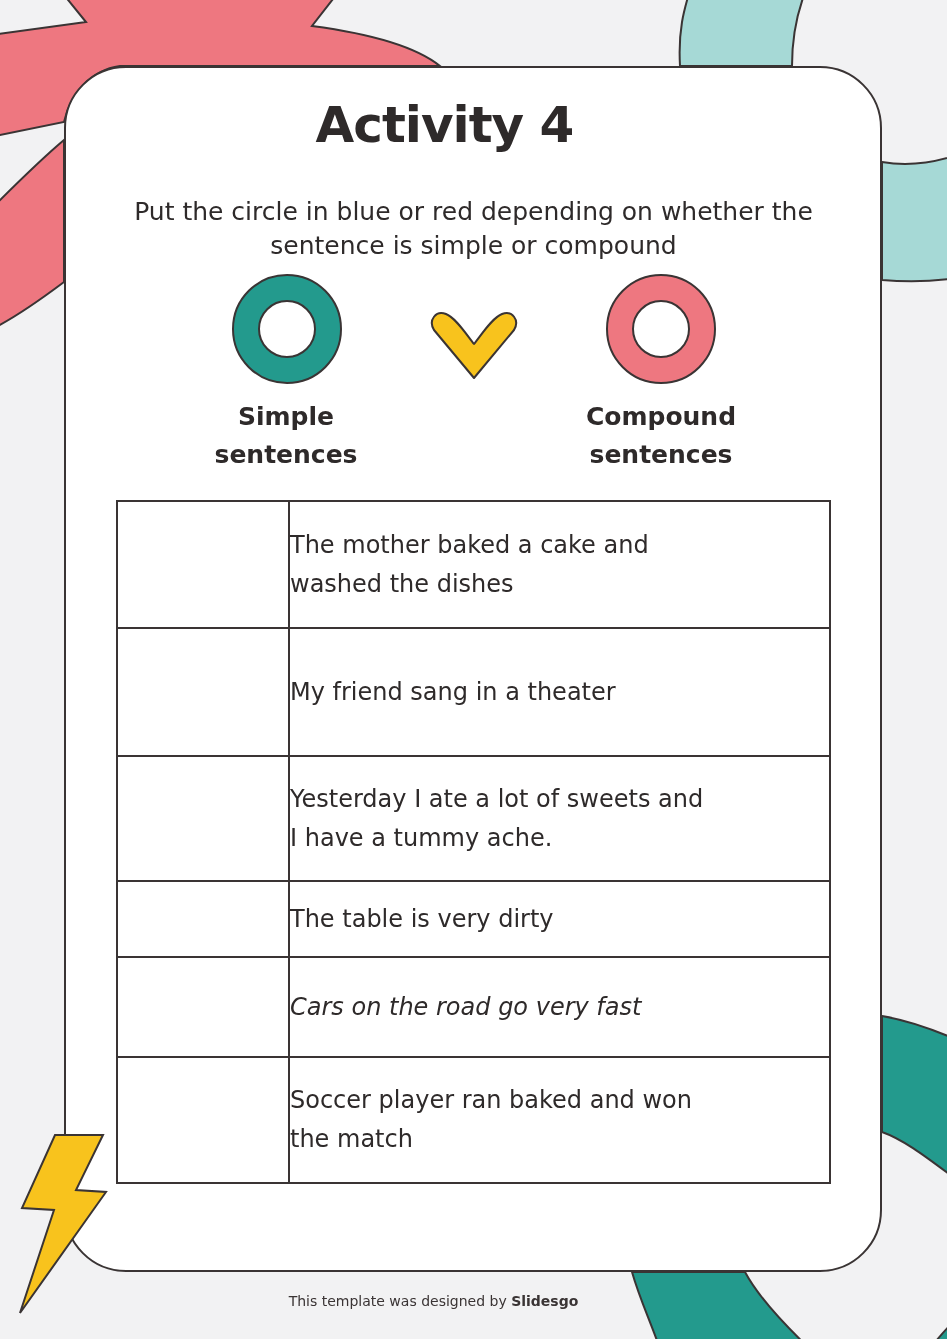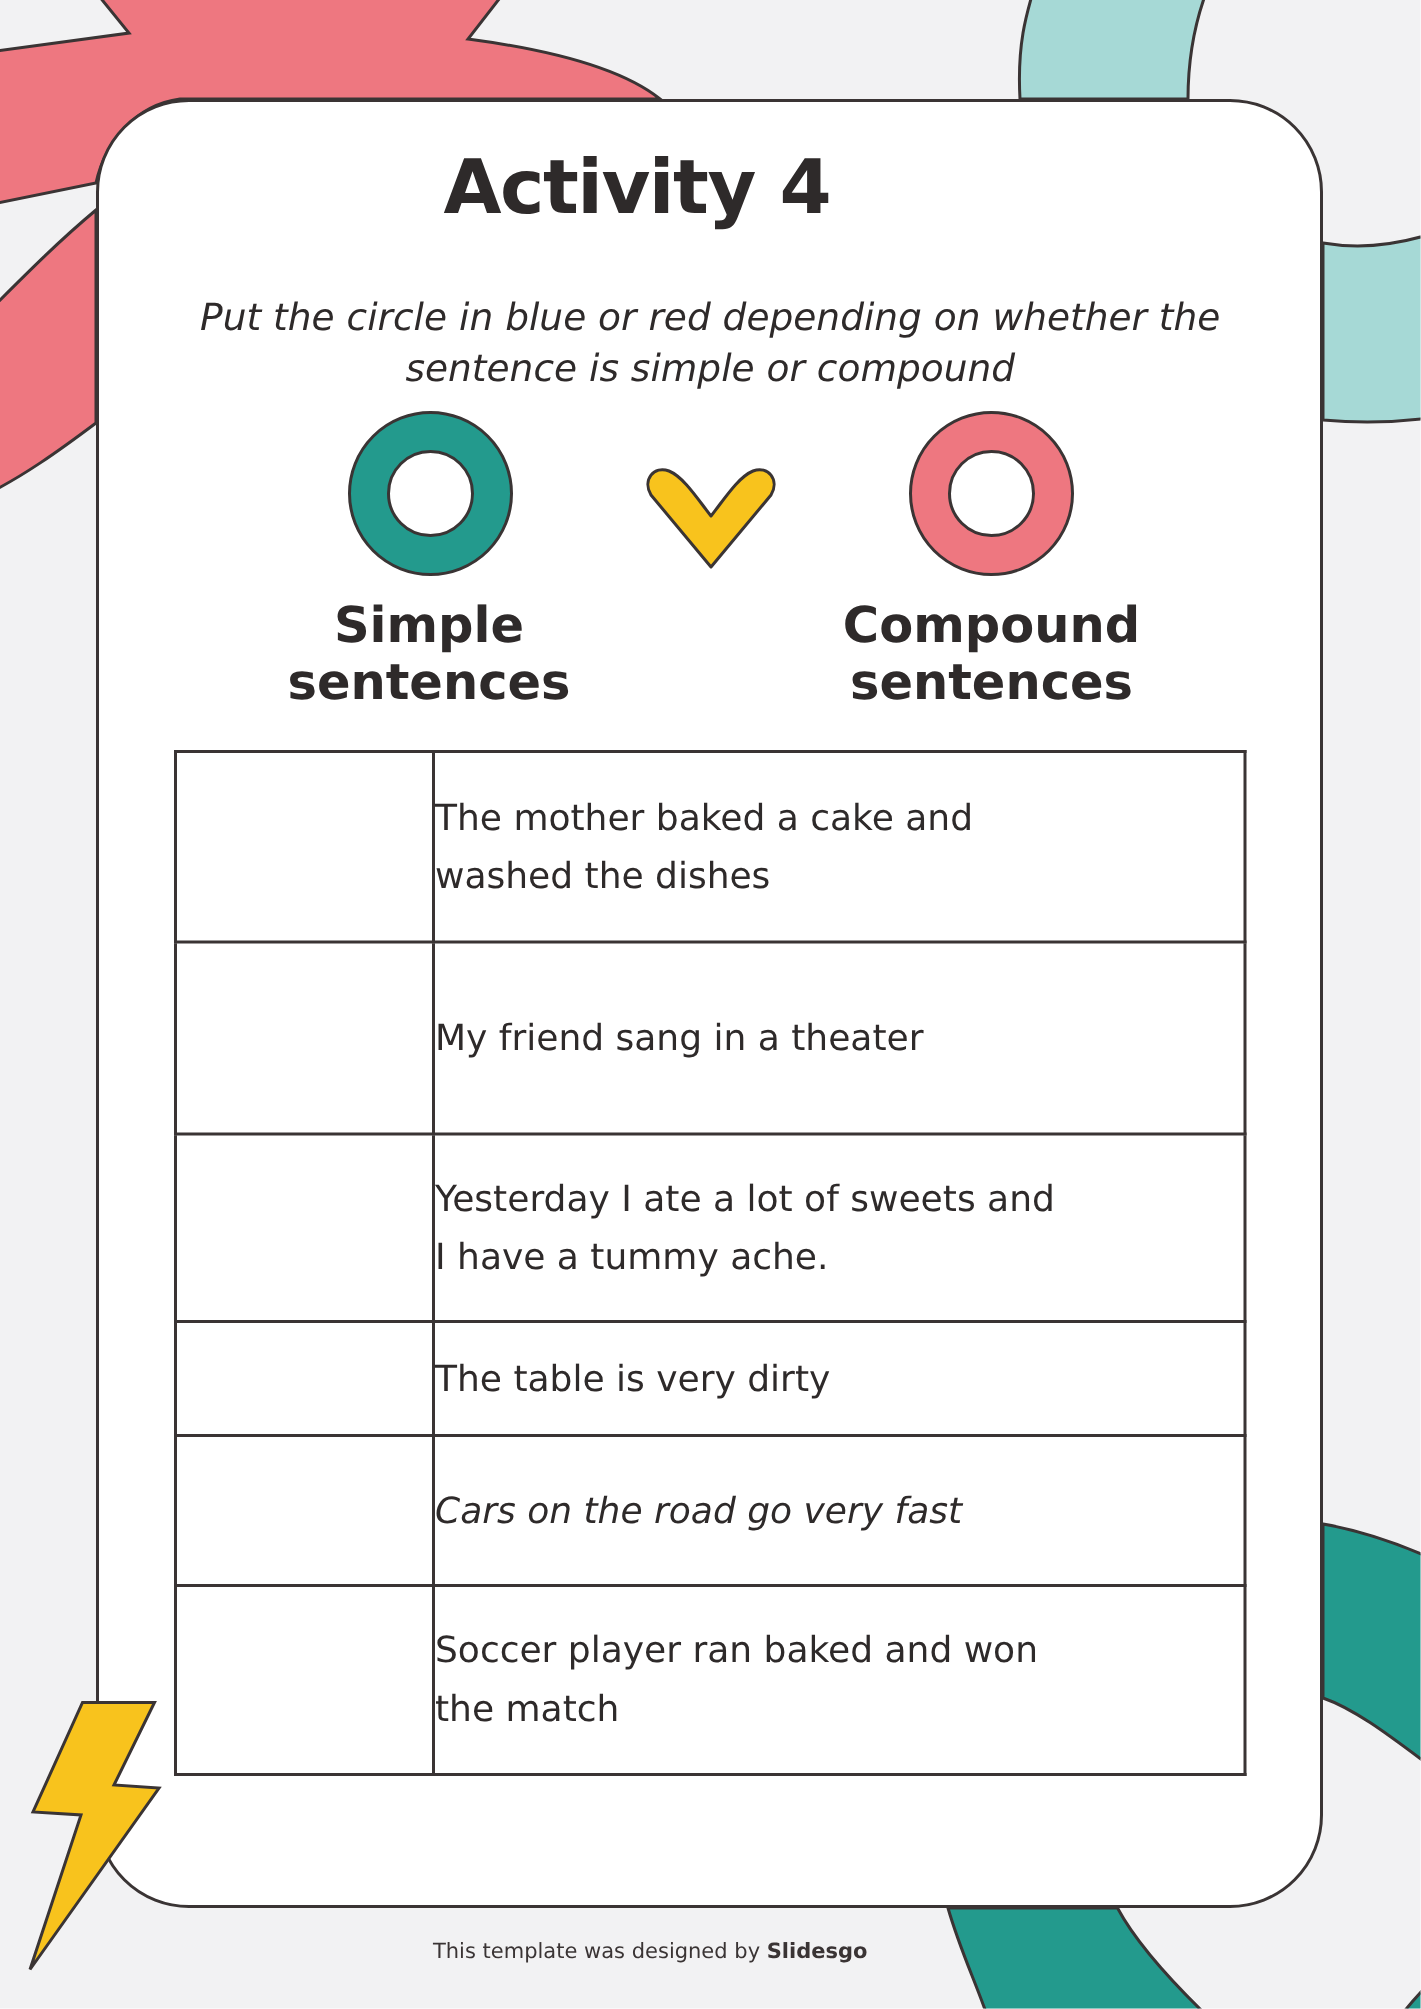--- a/index.html
+++ b/index.html
@@ -11,31 +11,31 @@
     }
     .deco { position: absolute; left: 0; top: 0; width: 947px; height: 1339px; }
     .card {
       position: absolute; left: 64px; top: 66px; width: 818px; height: 1206px;
       background: #ffffff; border: 2px solid #3a3434; border-radius: 62px;
       box-sizing: border-box;
     }
     .title {
       position: absolute; left: 0; top: 96px; width: 849px; text-align: center;
       font-family: "DejaVu Sans", sans-serif; font-weight: bold;
-      font-size: 50px; letter-spacing: -1px; color: #2e2a2a;
+      font-size: 50px; letter-spacing: -1px; color: #2e2a2a; padding-left: 20px;
     }
     .instructions {
       position: absolute; left: 120px; top: 195px; width: 707px; text-align: center;
-      font-family: "DejaVu Sans", sans-serif; font-size: 25px; line-height: 34px; color: #2e2a2a; font-style: italic;
+      font-family: "DejaVu Sans", sans-serif; font-size: 25px; line-height: 34px; color: #2e2a2a;
     }
     .legend-icon { position: absolute; }
     .legend-label {
       position: absolute; text-align: center;
       font-family: "DejaVu Sans", sans-serif; font-weight: bold;
-      font-size: 33px; line-height: 38px; color: #2e2a2a;
+      font-size: 25px; line-height: 38px; color: #2e2a2a;
     }
     table.sentences {
       position: absolute; left: 116px; top: 500px; width: 715px;
       border-collapse: collapse;
       padding-left: 48px;
     }
     table.sentences td {
       border: 2px solid #3a3434; padding: 0;
     }
     td.mark-cell { width: 170px; }

